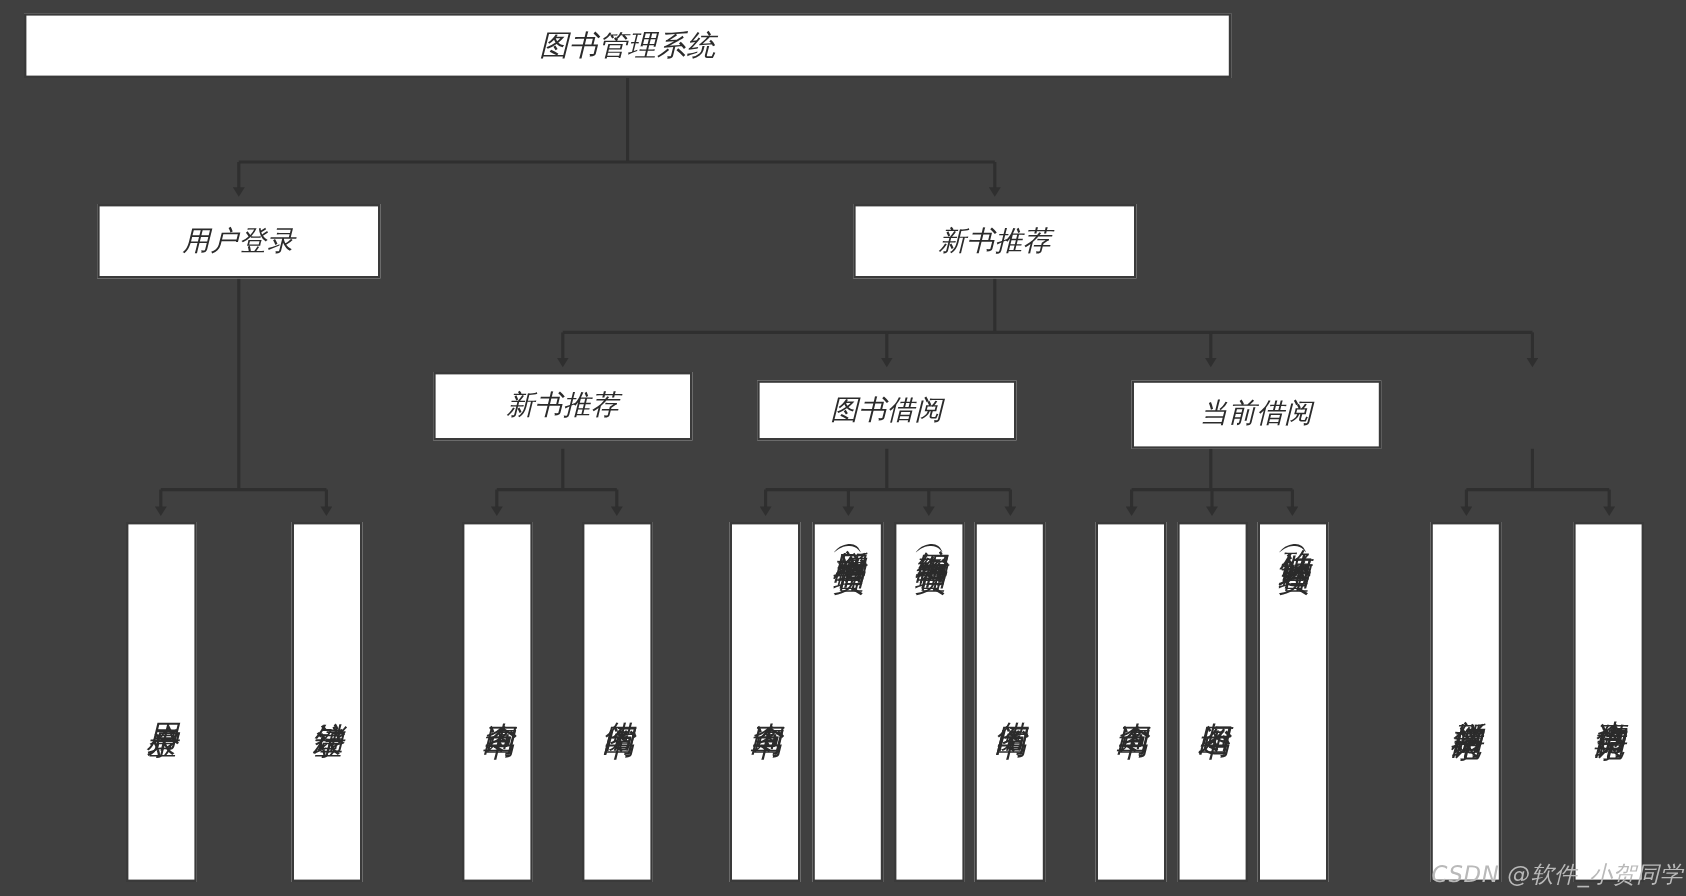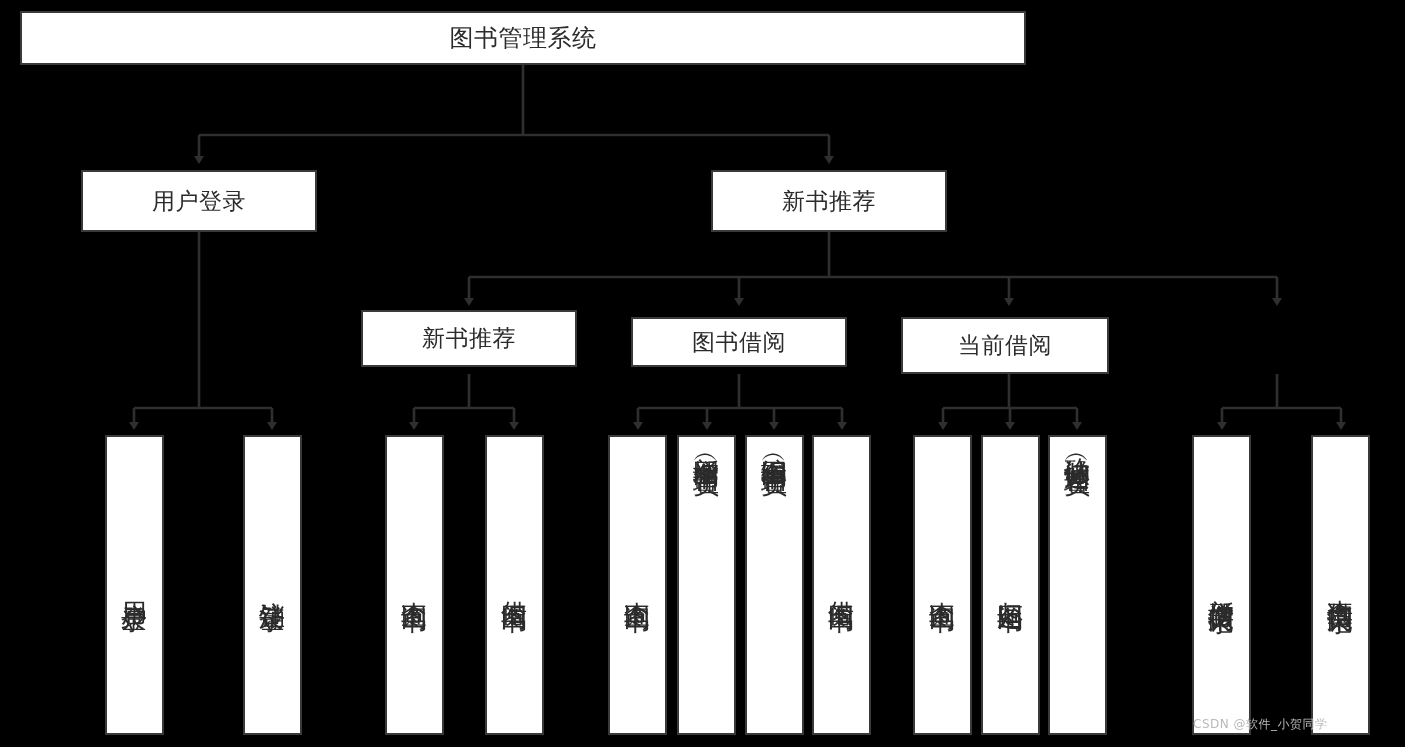--- a/index.html
+++ b/index.html
@@ -8,22 +8,23 @@
     padding: 0;
     background: #ffffff;
   }
   body {
     font-family: "DejaVu Sans", "Liberation Sans", sans-serif;
   }
   #diagram-root {
     position: relative;
     width: 1405px;
     height: 747px;
-    background: #000000;
+    background: #404040;
     overflow: hidden;
+    font-style: italic;
   }
   #diagram-svg {
     position: absolute;
     left: 0;
     top: 0;
     width: 1405px;
     height: 747px;
   }
   .node {
     position: absolute;
@@ -61,21 +62,21 @@
     font-size: 26px;
     line-height: 1.08;
     letter-spacing: 2px;
     white-space: nowrap;
   }
   .node.vert.centered {
     align-items: center;
   }
   .watermark {
     position: absolute;
-    font-size: 12px;
+    font-size: 19px;
     color: #b9b9b9;
     white-space: nowrap;
     letter-spacing: 0.5px;
     pointer-events: none;
   }
 </style>
 </head>
 <body>
 
 <div id="diagram-root">
@@ -140,21 +141,21 @@
   <div class="node horiz" style="left:711px; top:170px; width:236px; height:62px;">
     <span class="node-label">新书推荐</span>
   </div>
 
   <div class="node horiz" style="left:361px; top:310px; width:216px; height:57px;">
     <span class="node-label">新书推荐</span>
   </div>
   <div class="node horiz" style="left:631px; top:317px; width:216px; height:50px;">
     <span class="node-label">图书借阅</span>
   </div>
-  <div class="node horiz" style="left:901px; top:317px; width:208px; height:57px;">
+  <div class="node horiz" style="left:943px; top:317px; width:208px; height:57px;">
     <span class="node-label">当前借阅</span>
   </div>
 
   <div class="node vert centered" style="left:105px; top:435px; width:59px; height:300px;">
     <span class="node-label">用户登录</span>
   </div>
   <div class="node vert centered" style="left:243px; top:435px; width:59px; height:300px;">
     <span class="node-label">注销登录</span>
   </div>
 

